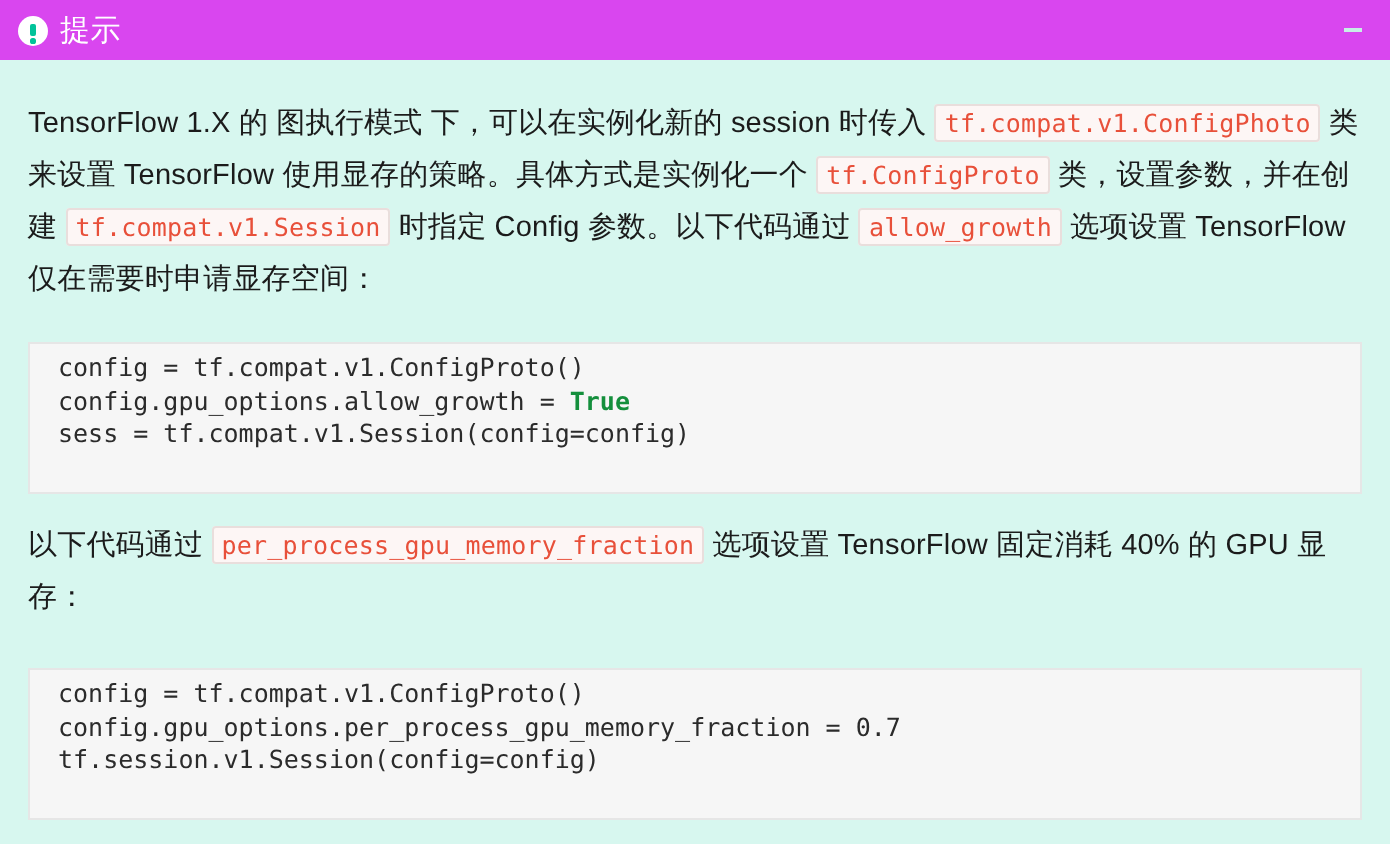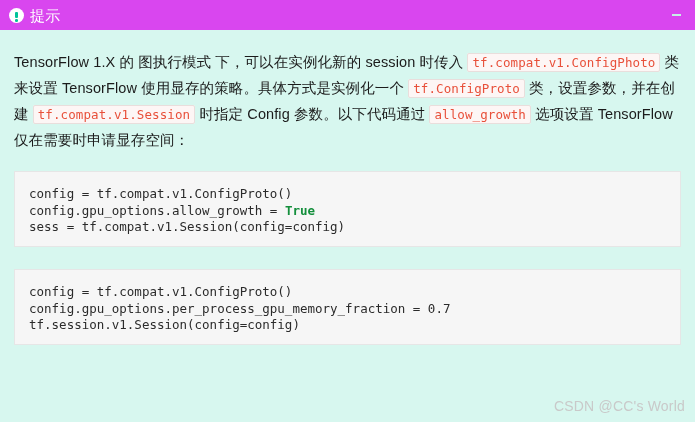--- a/index.html
+++ b/index.html
@@ -125,21 +125,21 @@
     padding: 1px 4px;
     white-space: nowrap;
     line-height: 16px;
   }
 
   
   .codeblock {
     background: #f6f6f6;
     border: 1px solid #e6e6e6;
     box-sizing: border-box;
-    padding: 14px 14px 16px 14px;
+    padding: 4px 14px 16px 14px;
     overflow: hidden;
   }
   .codeblock.cb1 { margin-top: 18px; height: 76px; }
   .codeblock.cb2 { margin-top: 22px; height: 76px; }
   .codeblock pre {
     margin: 0;
     font-family: "DejaVu Sans Mono", "Liberation Mono", monospace;
     font-size: 12.5px;
     line-height: 16.5px;
     color: #2b2b2b;
@@ -183,24 +183,24 @@
   <div class="callout-body">
 
     <p class="para p1"><span>TensorFlow 1.X 的 图执行模式 下，可以在实例化新的 session 时传入 </span><code class="inline">tf.compat.v1.ConfigPhoto</code><span> 类来设置 TensorFlow 使用显存的策略。具体方式是实例化一个 </span><code class="inline">tf.ConfigProto</code><span> 类，设置参数，并在创建 </span><code class="inline">tf.compat.v1.Session</code><span> 时指定 Config 参数。以下代码通过 </span><code class="inline">allow_growth</code><span> 选项设置 TensorFlow 仅在需要时申请显存空间：</span></p>
 
     <div class="codeblock cb1">
       <pre><span>config = tf.compat.v1.ConfigProto()</span>
 <span>config.gpu_options.allow_growth = </span><span class="kw-true">True</span>
 <span>sess = tf.compat.v1.Session(config=config)</span></pre>
     </div>
 
+    <p class="para p2"><span>以下代码通过 </span><code class="inline">per_process_gpu_memory_fraction</code><span> 选项设置 TensorFlow 固定消耗 40% 的 GPU 显存：</span></p>
 
     <div class="codeblock cb2">
       <pre><span>config = tf.compat.v1.ConfigProto()</span>
 <span>config.gpu_options.per_process_gpu_memory_fraction = 0.7</span>
 <span>tf.session.v1.Session(config=config)</span></pre>
     </div>
 
   </div>
 
-  <div class="watermark">CSDN @CC's World</div>
 
 </div>
 
 </body></html>

